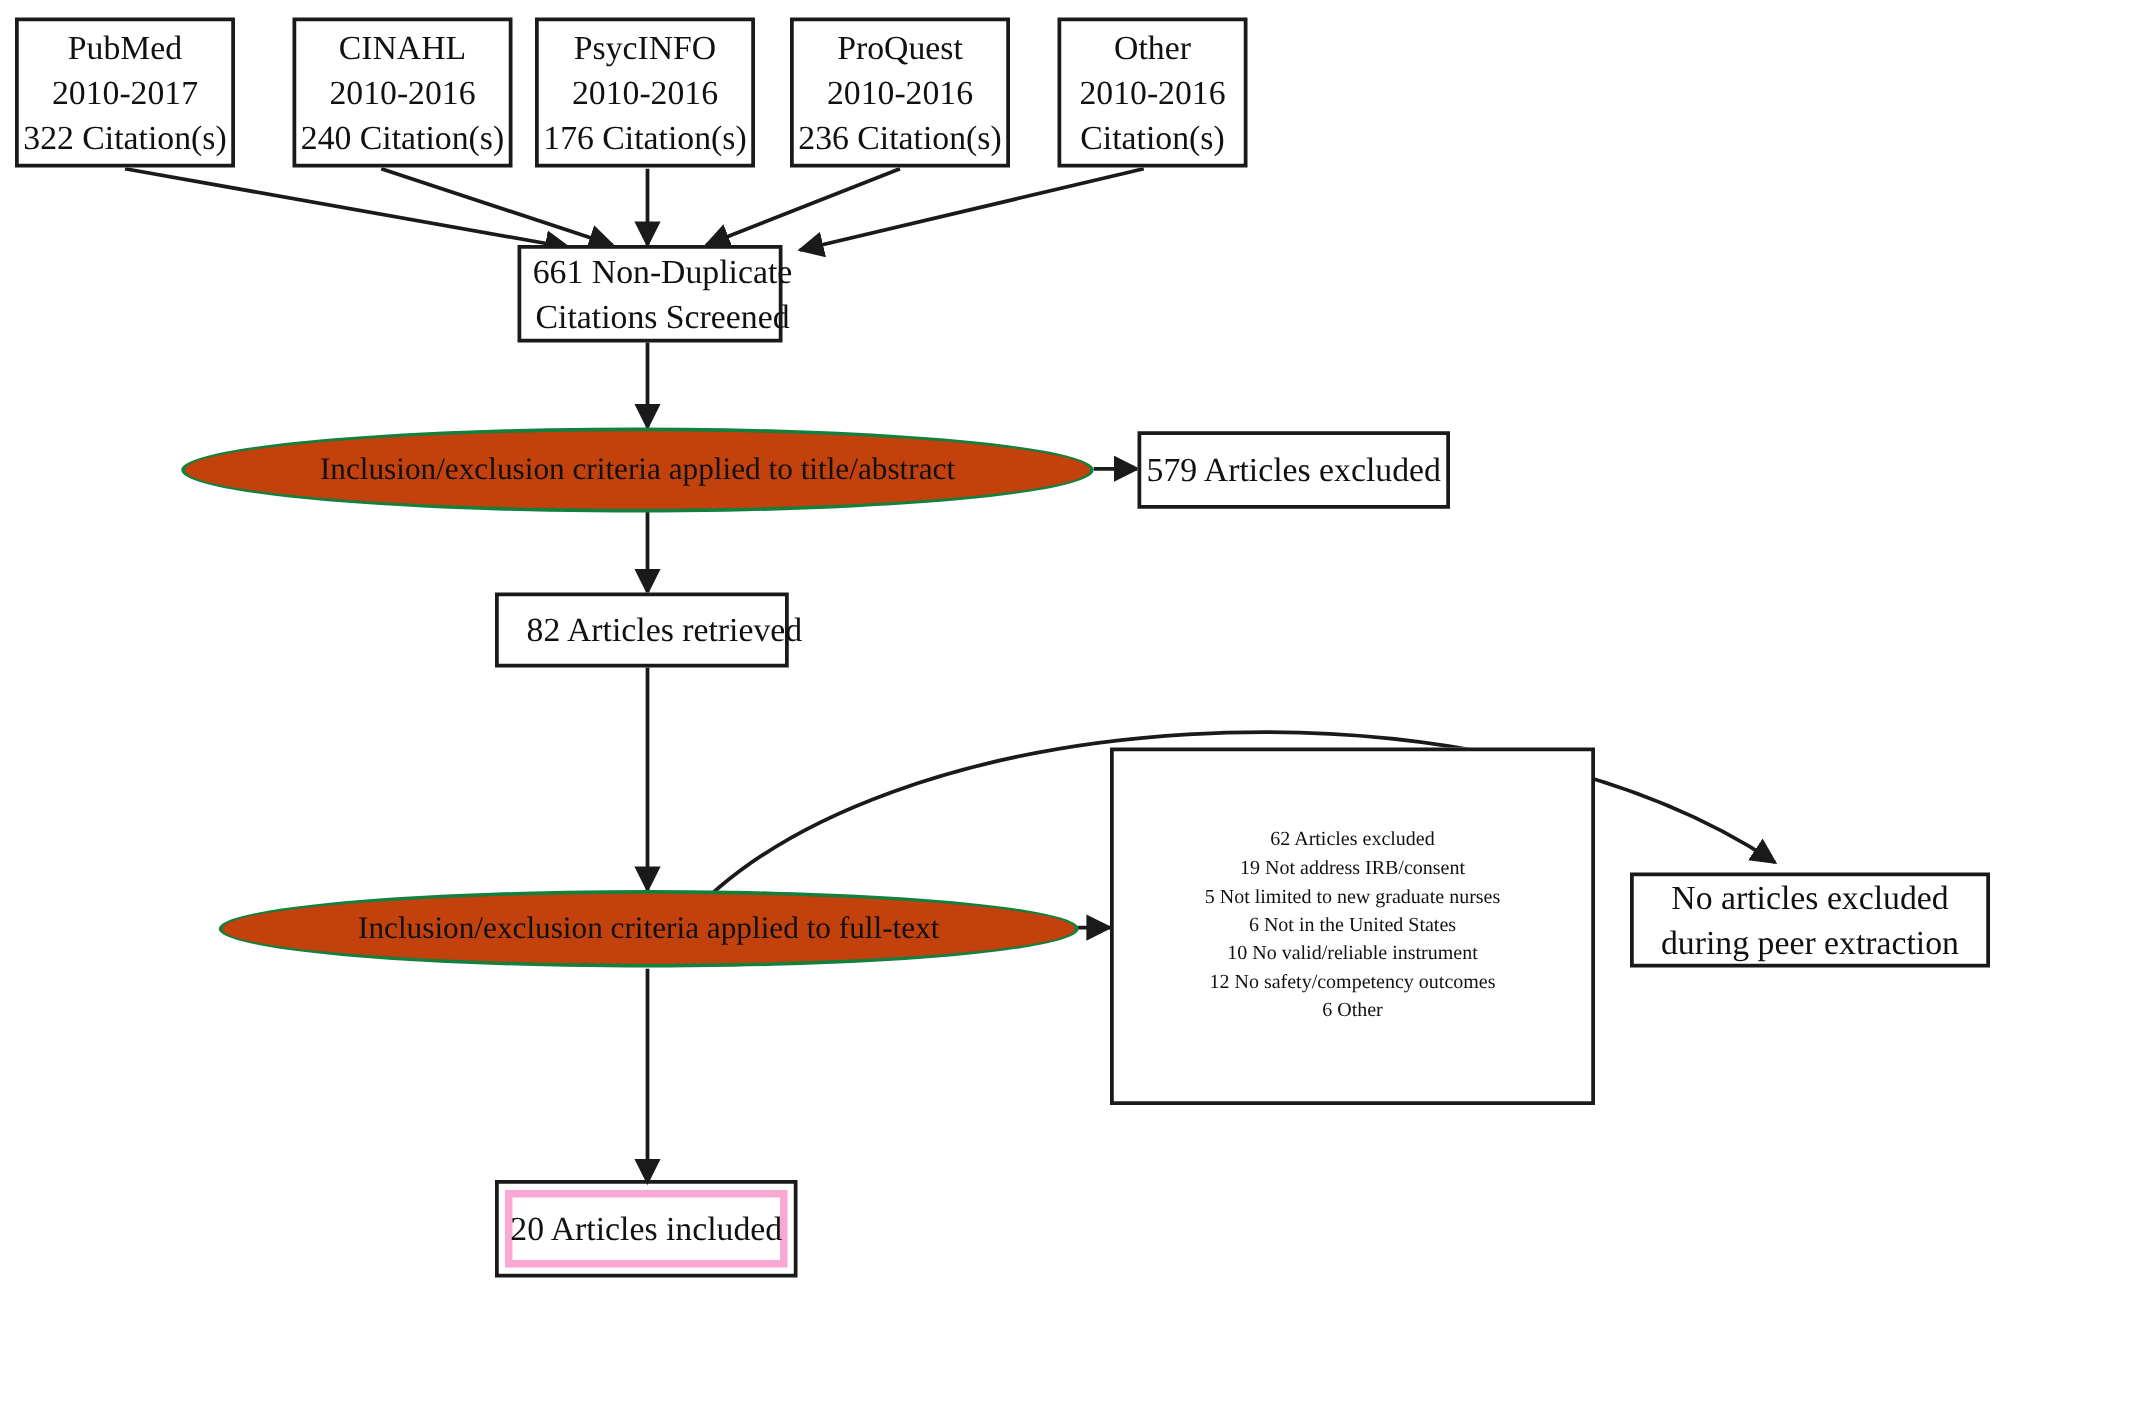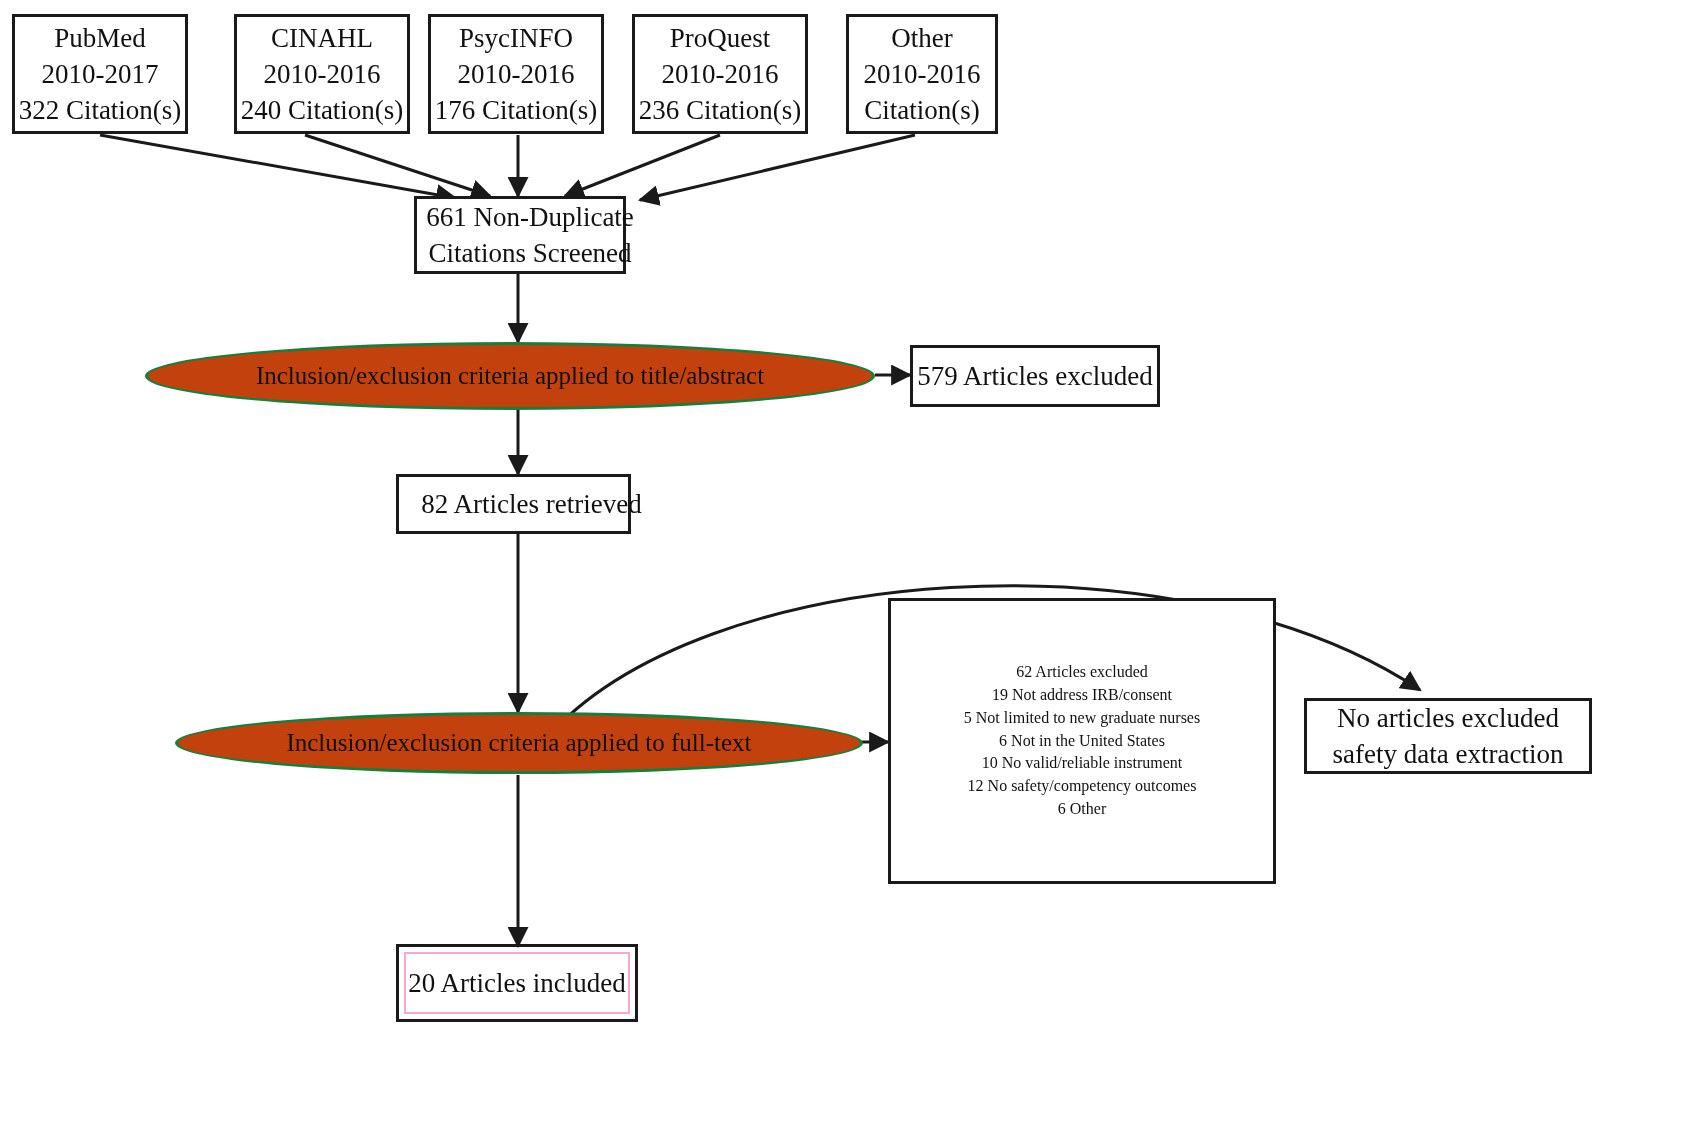--- a/index.html
+++ b/index.html
@@ -33,21 +33,21 @@
     flex-direction: column;
     align-items: center;
     justify-content: center;
     text-align: right;
     z-index: 2;
   }
   .box {
     border: 3px solid #1a1a1a;
   }
   .box.double {
-    border: 2px solid #f9a8d4;
+    border: 6px solid #f9a8d4;
     outline: 3px solid #1a1a1a;
     outline-offset: 5px;
   }
   .ellipse {
     border: 3px solid #15803d;
     border-radius: 50% / 50%;
     background: #c2410c;
   }
   .line {
     display: block;
@@ -145,20 +145,20 @@
     <span class="line">19 Not address IRB/consent</span>
     <span class="line">5 Not limited to new graduate nurses</span>
     <span class="line">6 Not in the United States</span>
     <span class="line">10 No valid/reliable instrument</span>
     <span class="line">12 No safety/competency outcomes</span>
     <span class="line">6 Other</span>
   </div>
 
   <div class="node box plain-box" style="left:1304px; top:698px; width:288px; height:76px;">
     <span class="line">No articles excluded</span>
-    <span class="line">safety data extraction</span>
+    <span class="line">during peer extraction</span>
   </div>
 
   <div class="node box double plain-box" style="left:404px; top:952px; width:226px; height:62px;">
     <span class="line">20 Articles included</span>
   </div>
 
 </div>
 
 </body></html>

